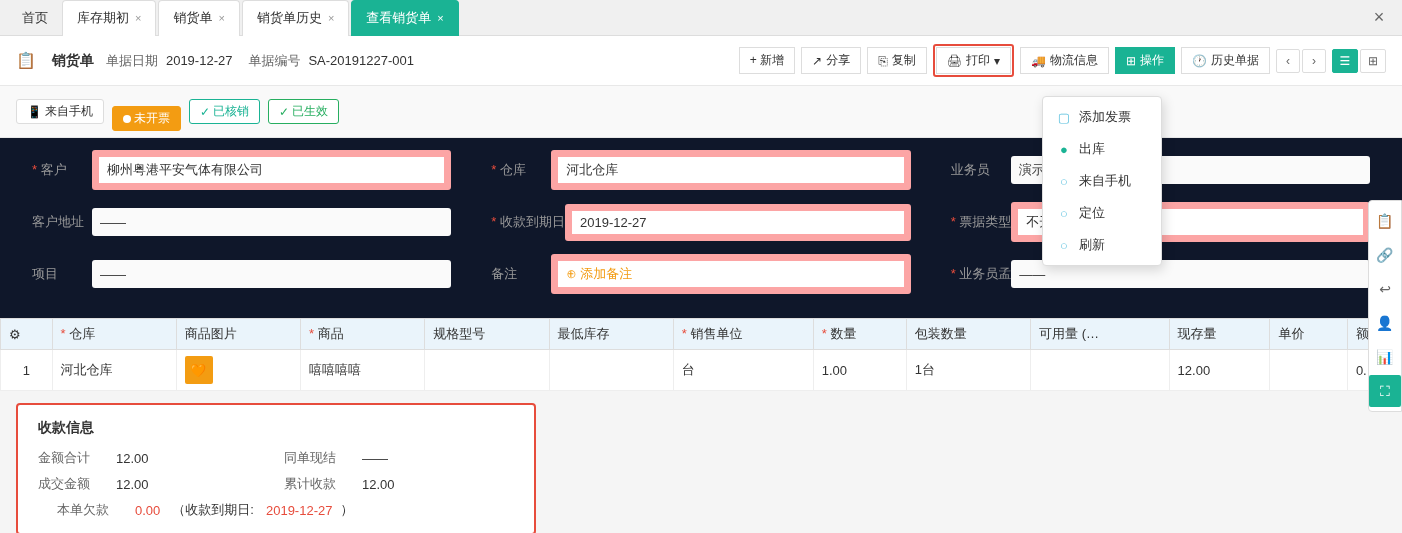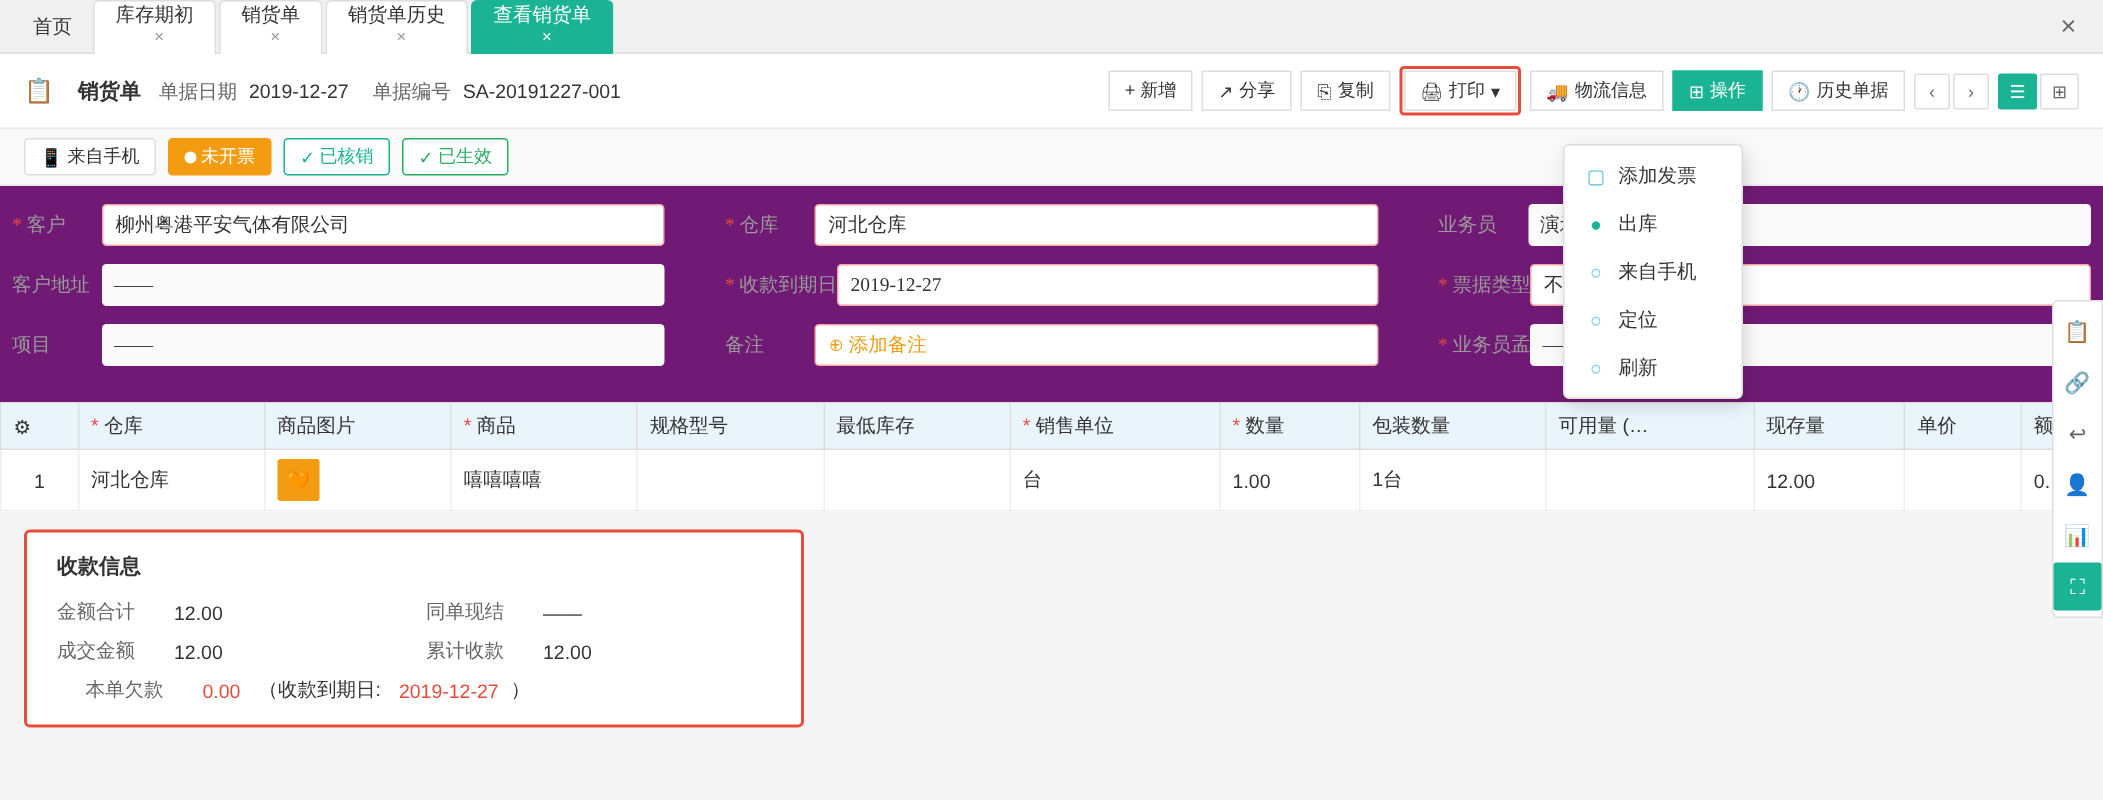--- a/index.html
+++ b/index.html
@@ -9,21 +9,20 @@
     .tab-bar {
       display: flex; align-items: center; background: #f0f0f0;
       border-bottom: 1px solid #ddd; height: 36px; padding: 0 8px;
       position: relative;
     }
     .tab-item {
       display: flex; align-items: center; padding: 0 14px; height: 36px;
       background: #fff; border: 1px solid #ddd; border-bottom: none;
       margin-right: 2px; cursor: pointer; font-size: 13px; color: #333;
       border-radius: 4px 4px 0 0;
-      flex-direction: column;
     }
     .tab-item.highlight { background: #1ab394; color: #fff; border-color: #1ab394; }
     .tab-close { margin-left: 6px; color: #999; font-size: 11px; cursor: pointer; }
     .tab-home { padding: 0 14px; height: 36px; display: flex; align-items: center; cursor: pointer; }
     .close-btn-right {
       margin-left: auto; width: 30px; height: 30px; display: flex; align-items: center;
       justify-content: center; cursor: pointer; font-size: 18px; color: #666;
     }
 
     
@@ -49,31 +48,31 @@
     
     .toolbar2 {
       background: #f9f9f9; border-bottom: 1px solid #e8e8e8;
       padding: 6px 16px; display: flex; align-items: center; gap: 8px;
     }
     .btn-sm {
       display: flex; align-items: center; gap: 3px; padding: 3px 10px;
       border: 1px solid #ddd; border-radius: 3px; background: #fff;
       cursor: pointer; font-size: 12px; color: #333;
     }
-    .btn-sm.orange { background: #f39c12; color: #fff; border-color: #f39c12; }
+    .btn-sm.orange { background: #f39c12; color: #fff; border-color: #f39c12; margin-top: 14px; }
     .status-dot { width: 8px; height: 8px; border-radius: 50%; display: inline-block; }
 
     
-    .form-body { background: #701a75; padding: 12px 8px; font-family: Liberation Serif, serif; }
+    .form-body { background: #0f172a; padding: 12px 32px; }
     .form-row { display: flex; align-items: center; margin-bottom: 12px; gap: 0; }
     .form-field { display: flex; align-items: center; flex: 1; }
     .field-label { color: #999; font-size: 13px; min-width: 60px; white-space: nowrap; }
     .field-label.required::before { content: "* "; color: #e74c3c; }
     .field-value {
-      flex: 1; padding: 4px 8px; border: 1px solid #fca5a5; border-radius: 3px;
+      flex: 1; padding: 4px 8px; border: 7px solid #fca5a5; border-radius: 3px;
       background: #fff; font-size: 13px; color: #333; min-height: 28px;
       display: flex; align-items: center;
     }
     .field-value.readonly { background: #fafafa; border: none; }
     .field-separator { width: 40px; }
 
     
     .table-container { background: #fff; overflow-x: auto; }
     .data-table { width: 100%; border-collapse: collapse; font-size: 13px; }
     .data-table th {

